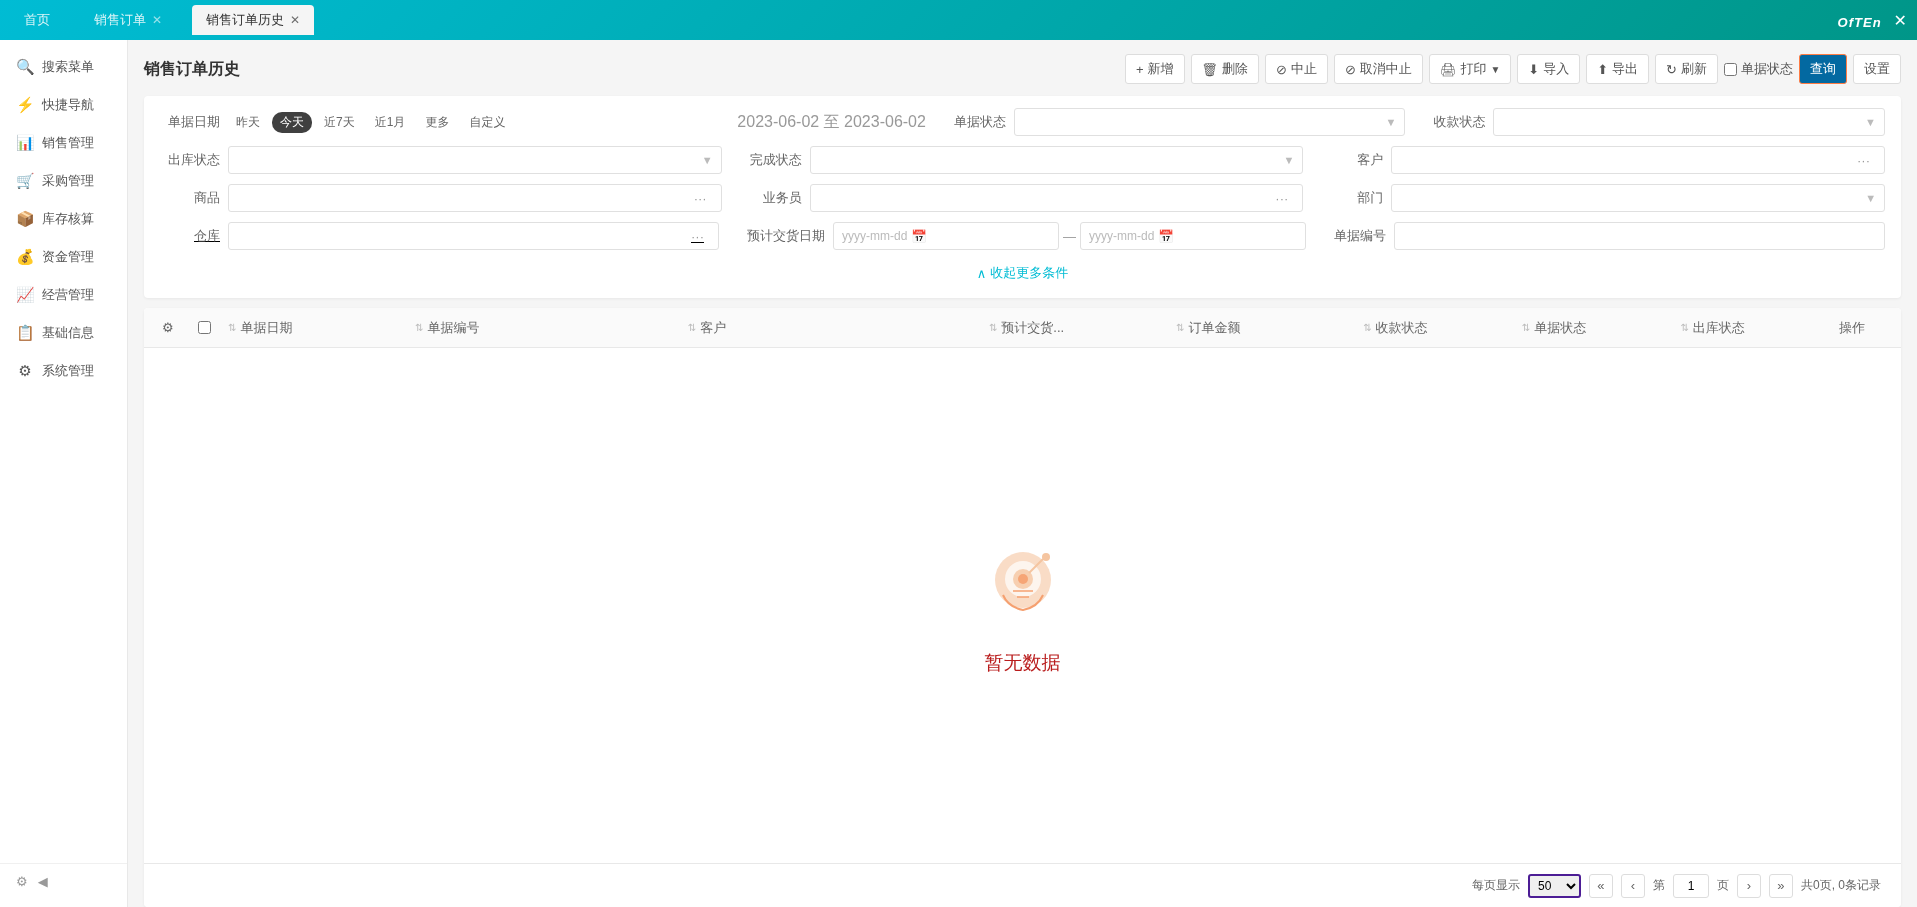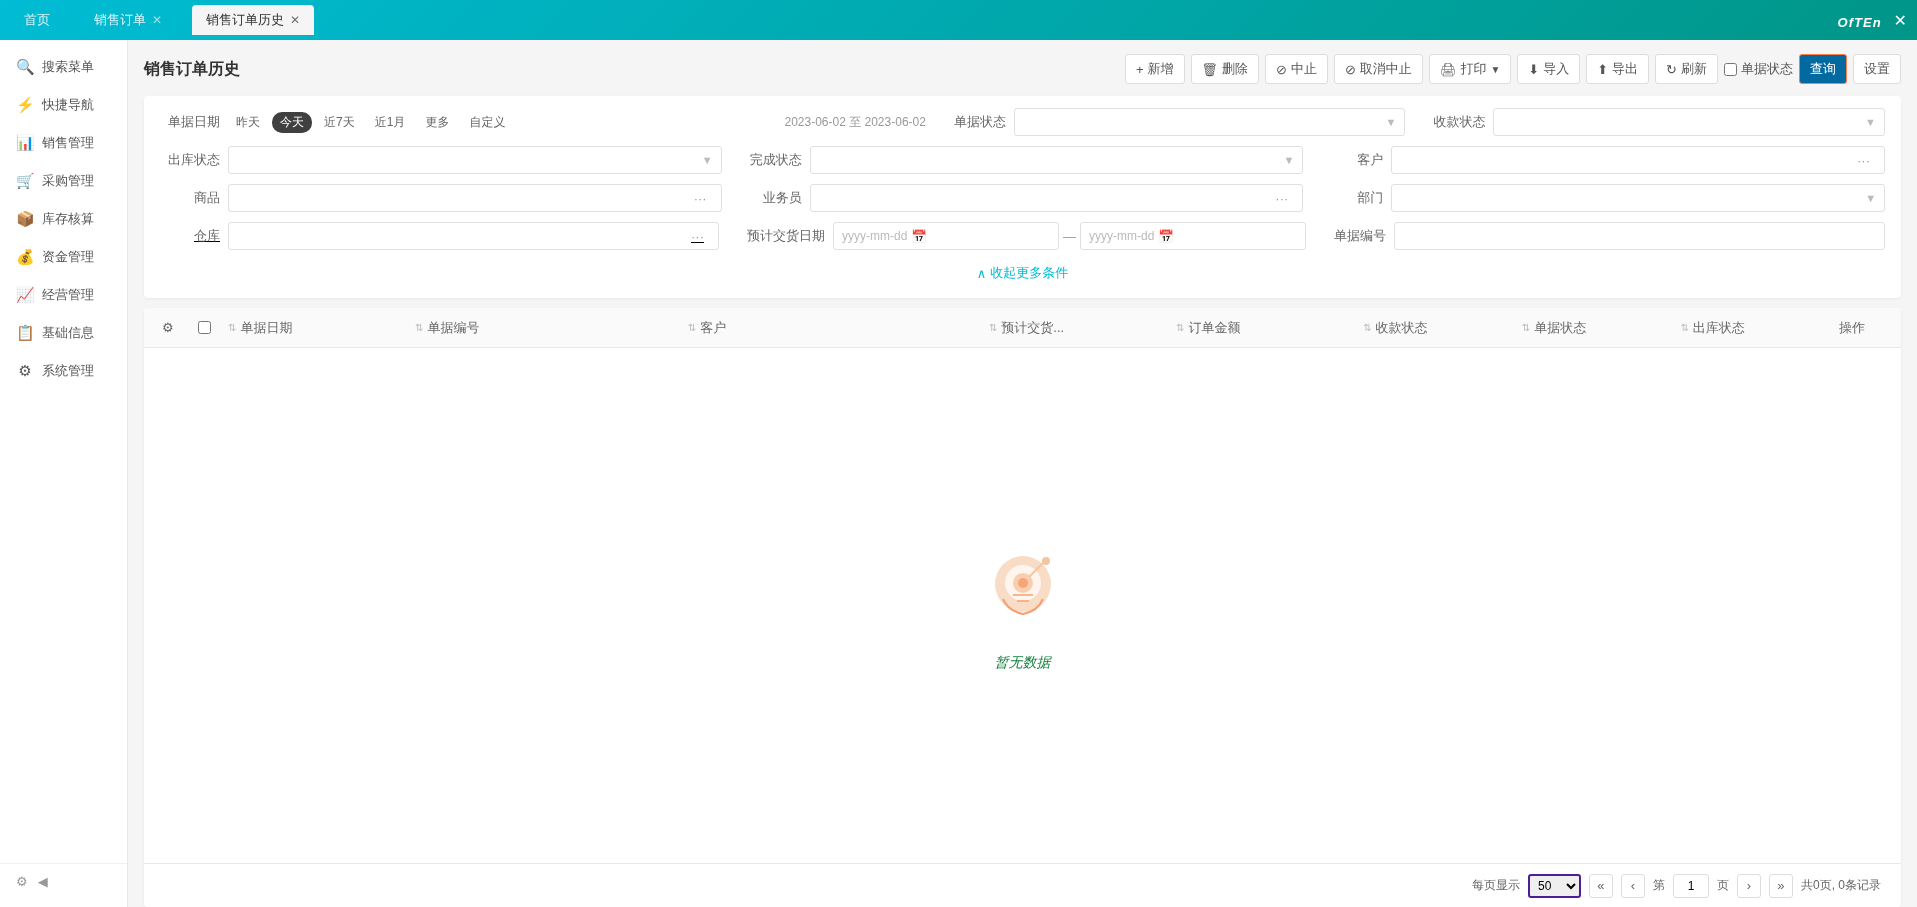--- a/index.html
+++ b/index.html
@@ -192,21 +192,21 @@
       border-radius: 10px;
       font-size: 12px;
       cursor: pointer;
       color: #666;
     }
     .date-tag.active {
       background: #404040;
       color: white;
     }
     .date-range-text {
-      font-size: 12px;
+      font-size: 16px;
       color: #999;
       margin-left: 4px;
     }
     .more-conditions {
       display: flex;
       align-items: center;
       justify-content: center;
       color: #00bcd4;
       font-size: 13px;
       cursor: pointer;
@@ -267,23 +267,22 @@
       align-items: center;
       justify-content: center;
       flex-direction: column;
       gap: 12px;
     }
     .empty-icon {
       width: 100px;
       height: 100px;
     }
     .empty-text {
-      color: #15803d;
-      font-size: 14px;
-      font-style: italic;
+      color: #b91c1c;
+      font-size: 19px;
     }
 
     
     .pagination {
       height: 44px;
       background: #fff;
       border-top: 1px solid #e8e8e8;
       display: flex;
       align-items: center;
       justify-content: flex-end;

